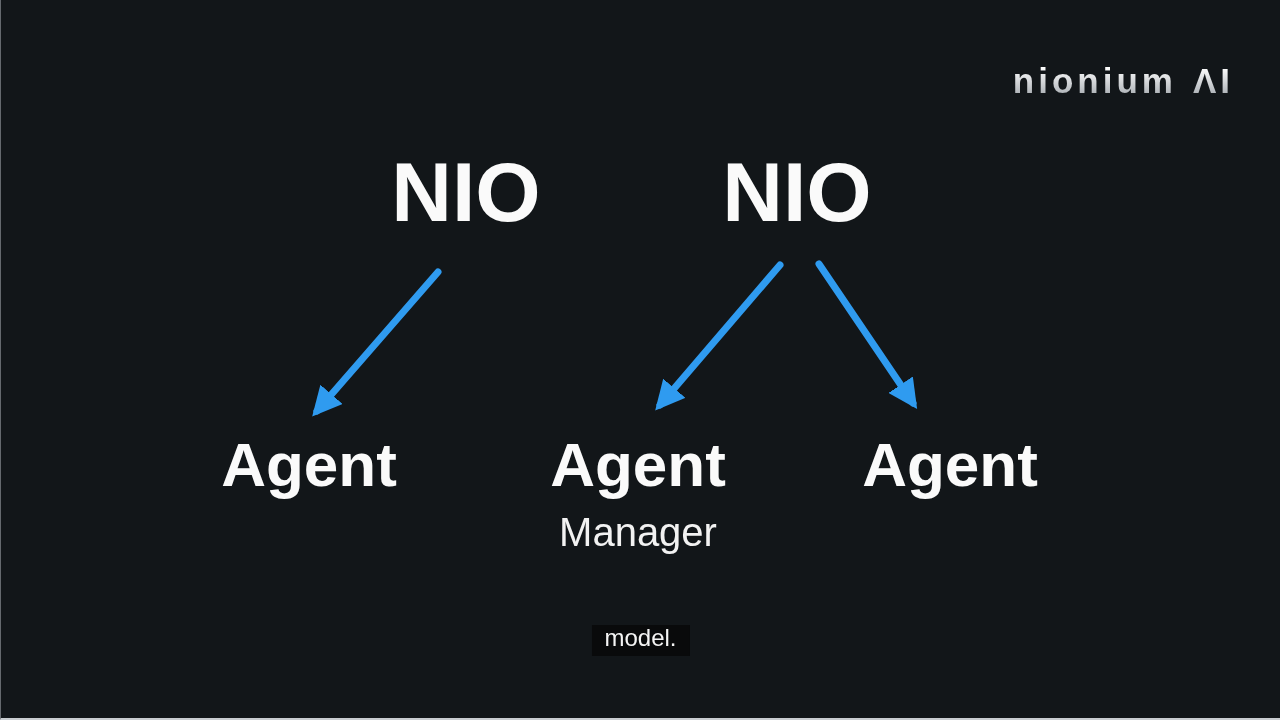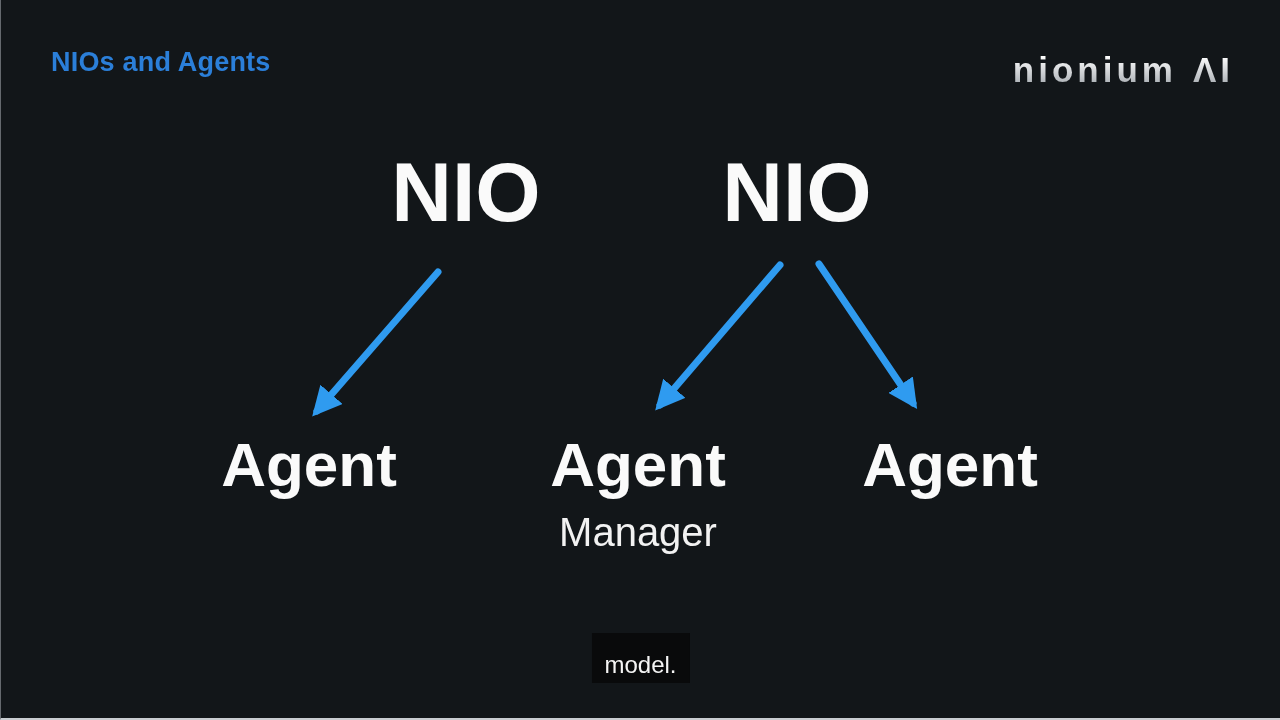--- a/index.html
+++ b/index.html
@@ -24,21 +24,21 @@
     top: 47px;
     font-size: 27px;
     font-weight: bold;
     color: #2b7fd9;
     letter-spacing: 0.2px;
     white-space: nowrap;
   }
   .logo {
     position: absolute;
     right: 46px;
-    top: 50px;
+    top: 61px;
     display: flex;
     align-items: baseline;
     gap: 16px;
     font-size: 35px;
     font-weight: bold;
     letter-spacing: 4px;
     white-space: nowrap;
     background: linear-gradient(180deg, #ffffff 15%, #9aa0a6 100%);
     -webkit-background-clip: text;
     background-clip: text;
@@ -87,31 +87,29 @@
   }
   .caption {
     position: absolute;
     left: 50%;
     transform: translateX(-50%);
     top: 625px;
     background: rgba(8, 8, 8, 0.8);
     color: #f5f5f5;
     font-size: 24px;
     line-height: 1.05;
-    padding: 19px 13px 6px 13px;
+    padding: 0 13px 6px 13px;
     white-space: nowrap;
-    margin-top: 8px;
   }
 </style>
 </head>
 <body>
 
 <div class="stage">
 
-  <div class="slide-title">NIOs and Agents</div>
 
   <div class="logo">
     <span>nionium</span>
     <span>ΛI</span>
   </div>
 
   <div class="nio nio-1">NIO</div>
 
   <div class="nio nio-2">NIO</div>
 

